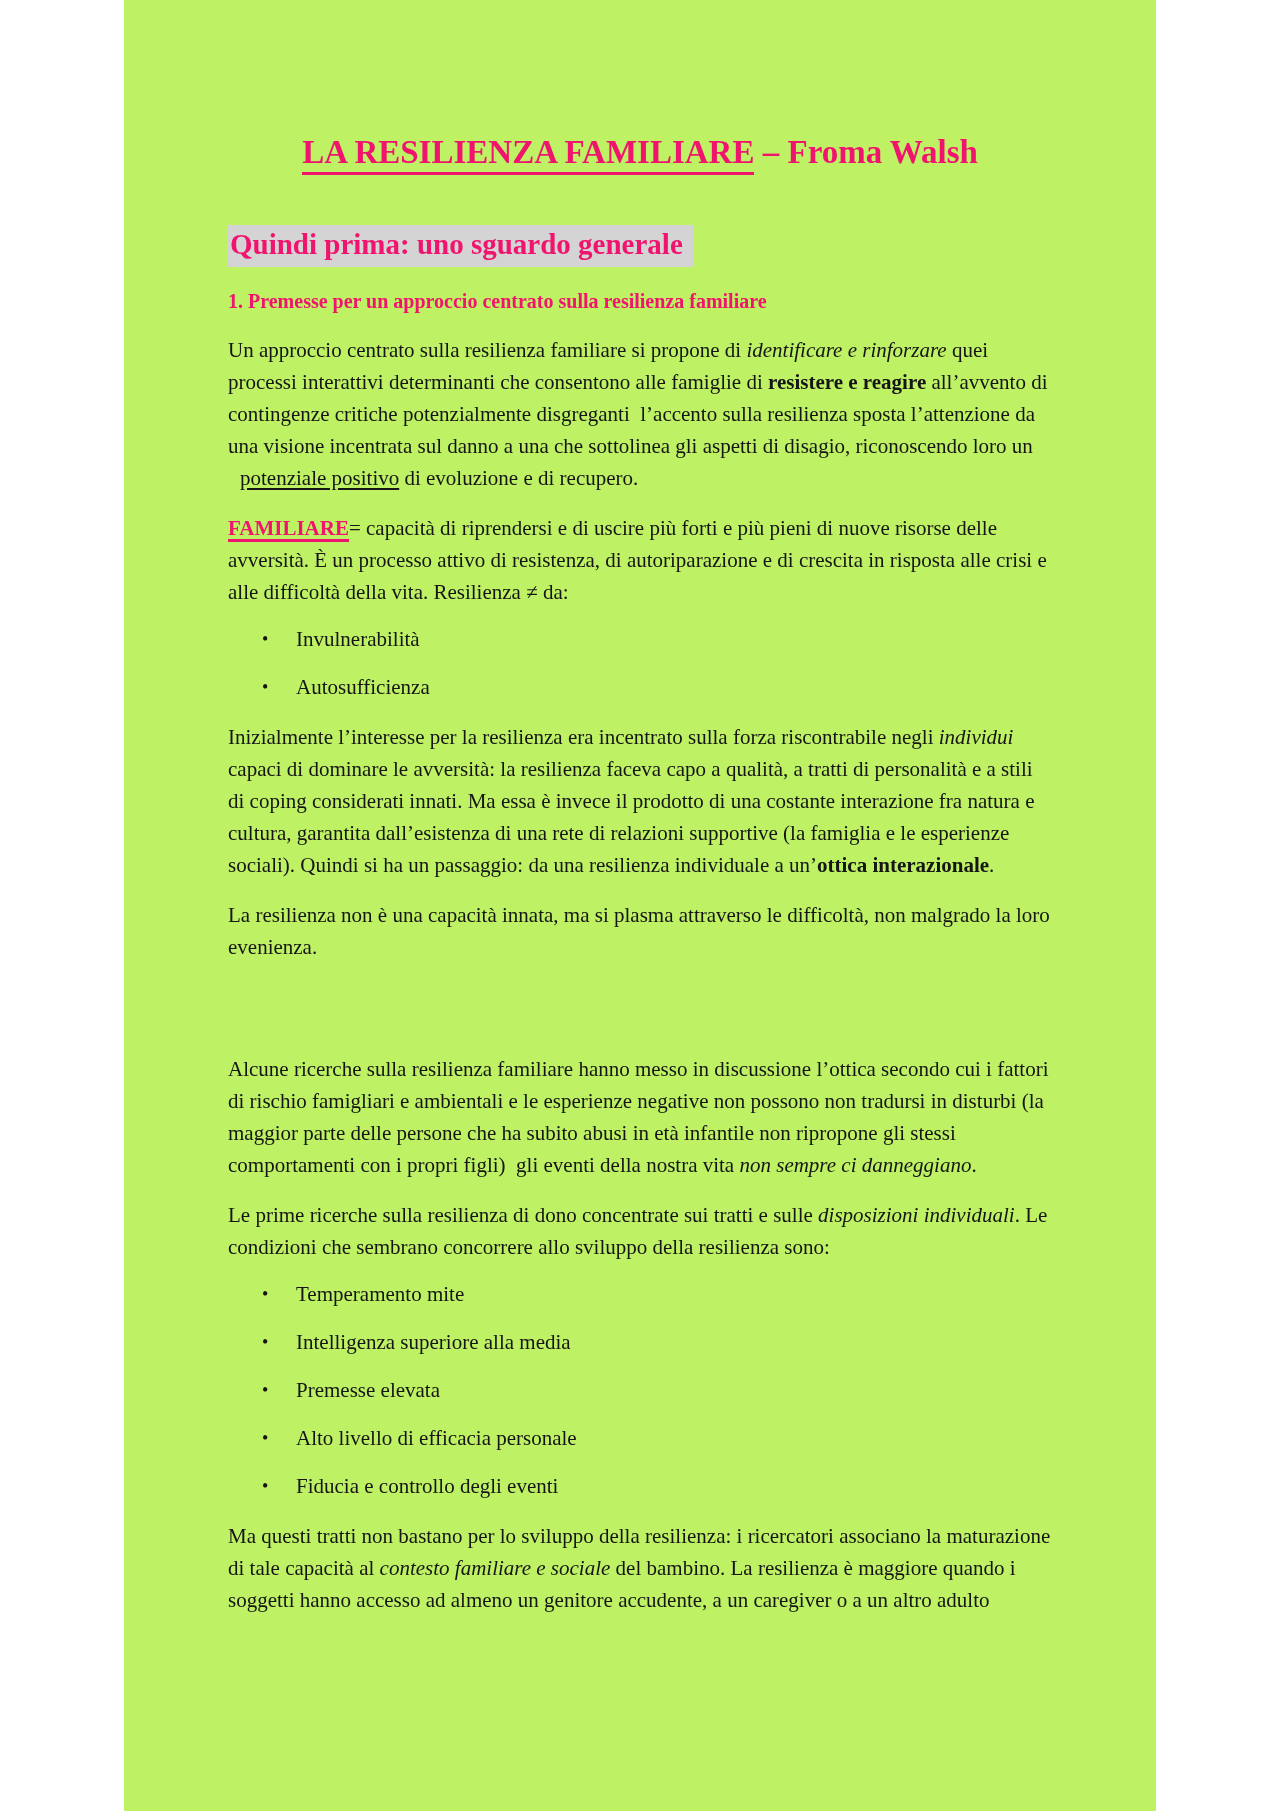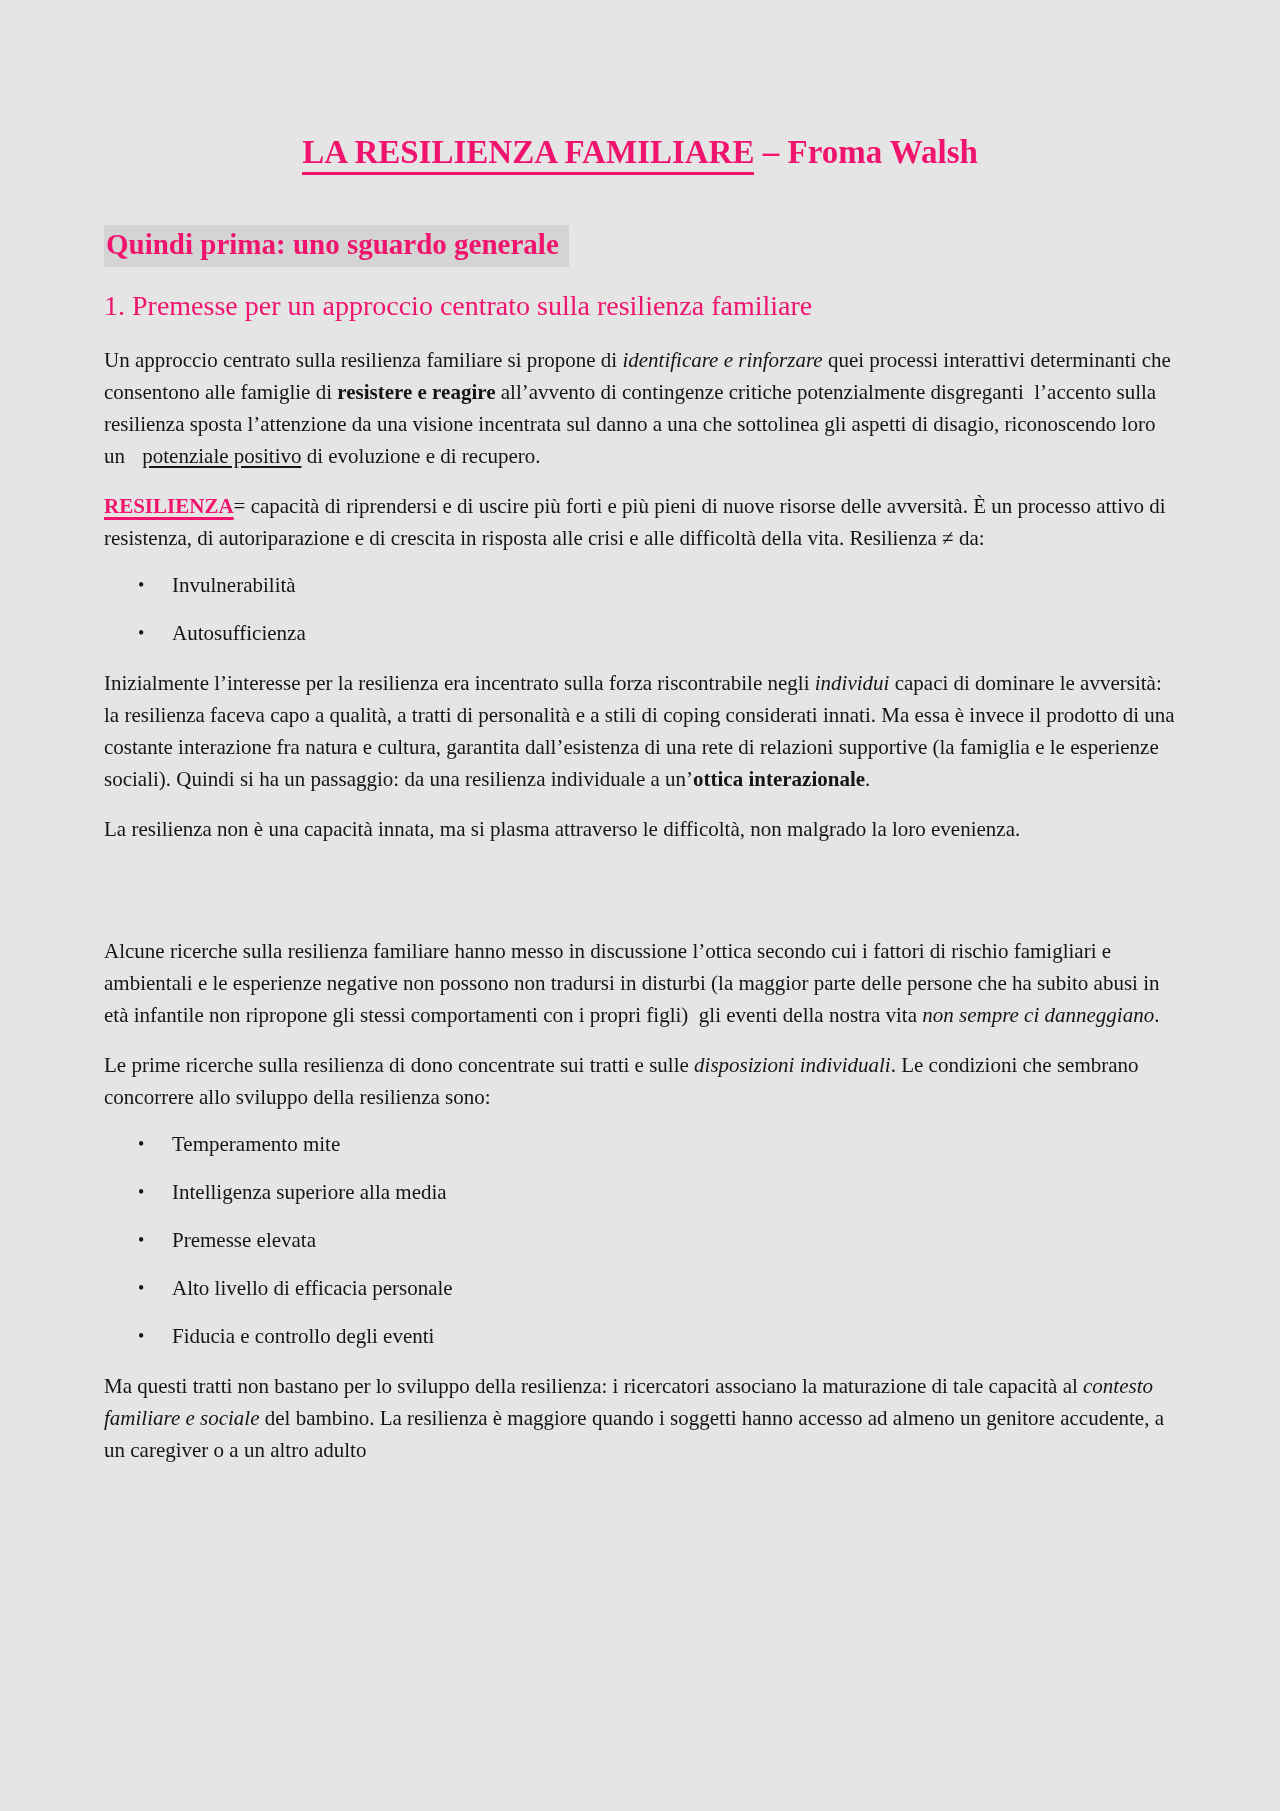--- a/index.html
+++ b/index.html
@@ -2,24 +2,24 @@
 <html style="--accent: #F0146E; --highlight: #D4D4D4;"><head>
 <meta charset="utf-8">
 <style>
   html, body {
     margin: 0;
     padding: 0;
     background: #ffffff;
   }
   .page {
     position: relative;
-    width: 1280px;
+    width: 1032px;
     height: 1811px;
     margin: 0 auto;
-    background: #e5e5e5;
+    background: #bef264;
     overflow: hidden;
     box-sizing: border-box;
     padding: 0 104px 0 104px;
     font-family: "Liberation Serif", "DejaVu Serif", serif;
     color: #151515;
   }
   .doc-title {
     margin: 132px 0 0 0;
     text-align: center;
     font-size: 33px;
@@ -41,22 +41,22 @@
     margin: 0;
     font-size: 29px;
     font-weight: 700;
     color: var(--accent);
     background: var(--highlight);
     line-height: 1.3;
     padding: 1px 10px 3px 2px;
   }
   .chapter-heading {
     margin: 22px 0 0 0;
-    font-size: 28px;
-    font-weight: 400;
+    font-size: 20px;
+    font-weight: 700;
     color: var(--accent);
     line-height: 1.2;
   }
   .para {
     margin: 18px 0 0 0;
     font-size: 21px;
     line-height: 32px;
     white-space: pre-wrap;
   }
   .para-first {
@@ -111,21 +111,21 @@
   <h1 class="doc-title"><span class="title-underline">LA RESILIENZA FAMILIARE</span><span> – Froma Walsh</span></h1>
 
   <div class="part-row">
     <h2 class="part-heading">Quindi prima: uno sguardo generale</h2>
   </div>
 
   <h2 class="chapter-heading">1. Premesse per un approccio centrato sulla resilienza familiare</h2>
 
   <p class="para para-first"><span class="seg-r">Un approccio centrato sulla resilienza familiare si propone di </span><span class="seg-i">identificare e rinforzare</span><span class="seg-r"> quei processi interattivi determinanti che consentono alle famiglie di </span><span class="seg-b">resistere e reagire</span><span class="seg-r"> all’avvento di contingenze critiche potenzialmente disgreganti  l’accento sulla resilienza sposta l’attenzione da una visione incentrata sul danno a una che sottolinea gli aspetti di disagio, riconoscendo loro un </span><span class="seg-u">potenziale positivo</span><span class="seg-r"> di evoluzione e di recupero.</span></p>
 
-  <p class="para"><span class="seg-pbu">RESILIENZA</span><span class="seg-r">= capacità di riprendersi e di uscire più forti e più pieni di nuove risorse delle avversità. È un processo attivo di resistenza, di autoriparazione e di crescita in risposta alle crisi e alle difficoltà della vita. Resilienza ≠ da:</span></p>
+  <p class="para"><span class="seg-pbu">FAMILIARE</span><span class="seg-r">= capacità di riprendersi e di uscire più forti e più pieni di nuove risorse delle avversità. È un processo attivo di resistenza, di autoriparazione e di crescita in risposta alle crisi e alle difficoltà della vita. Resilienza ≠ da:</span></p>
 
   <ul class="bullets">
     <li>Invulnerabilità</li>
     <li>Autosufficienza</li>
   </ul>
 
   <p class="para"><span class="seg-r">Inizialmente l’interesse per la resilienza era incentrato sulla forza riscontrabile negli </span><span class="seg-i">individui</span><span class="seg-r"> capaci di dominare le avversità: la resilienza faceva capo a qualità, a tratti di personalità e a stili di coping considerati innati. Ma essa è invece il prodotto di una costante interazione fra natura e cultura, garantita dall’esistenza di una rete di relazioni supportive (la famiglia e le esperienze sociali). Quindi si ha un passaggio: da una resilienza individuale a un’</span><span class="seg-b">ottica interazionale</span><span class="seg-r">.</span></p>
 
   <p class="para"><span class="seg-r">La resilienza non è una capacità innata, ma si plasma attraverso le difficoltà, non malgrado la loro evenienza.</span></p>
 

